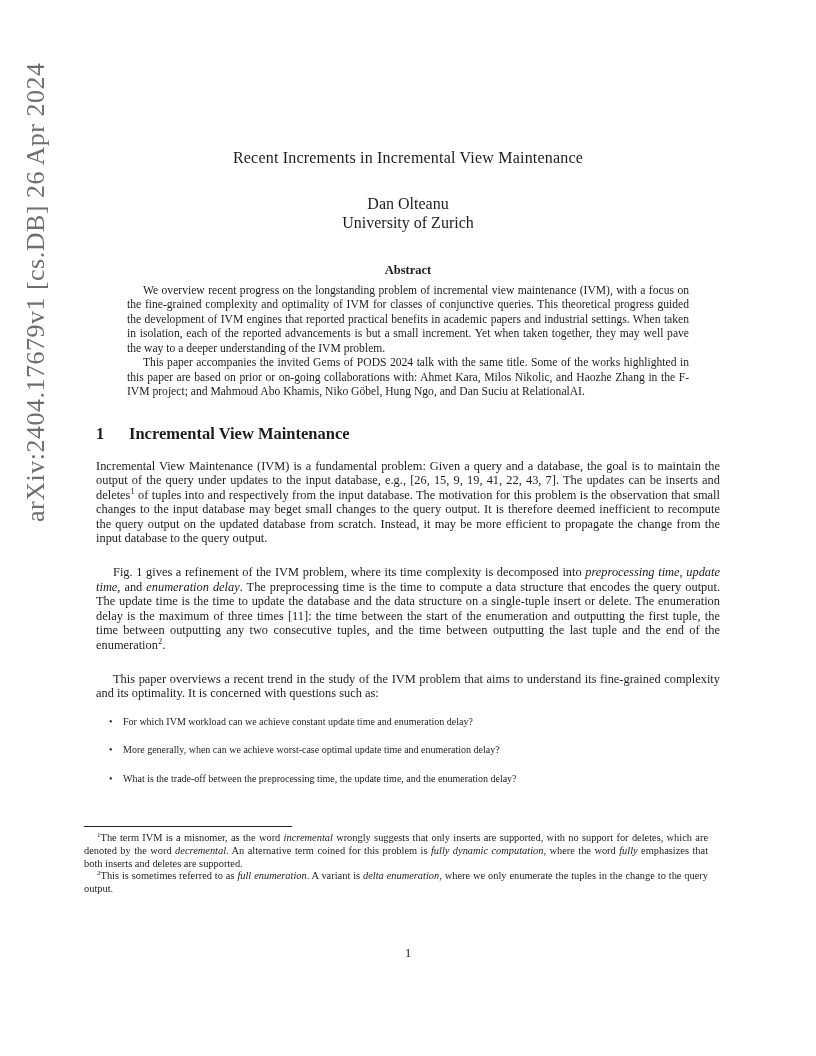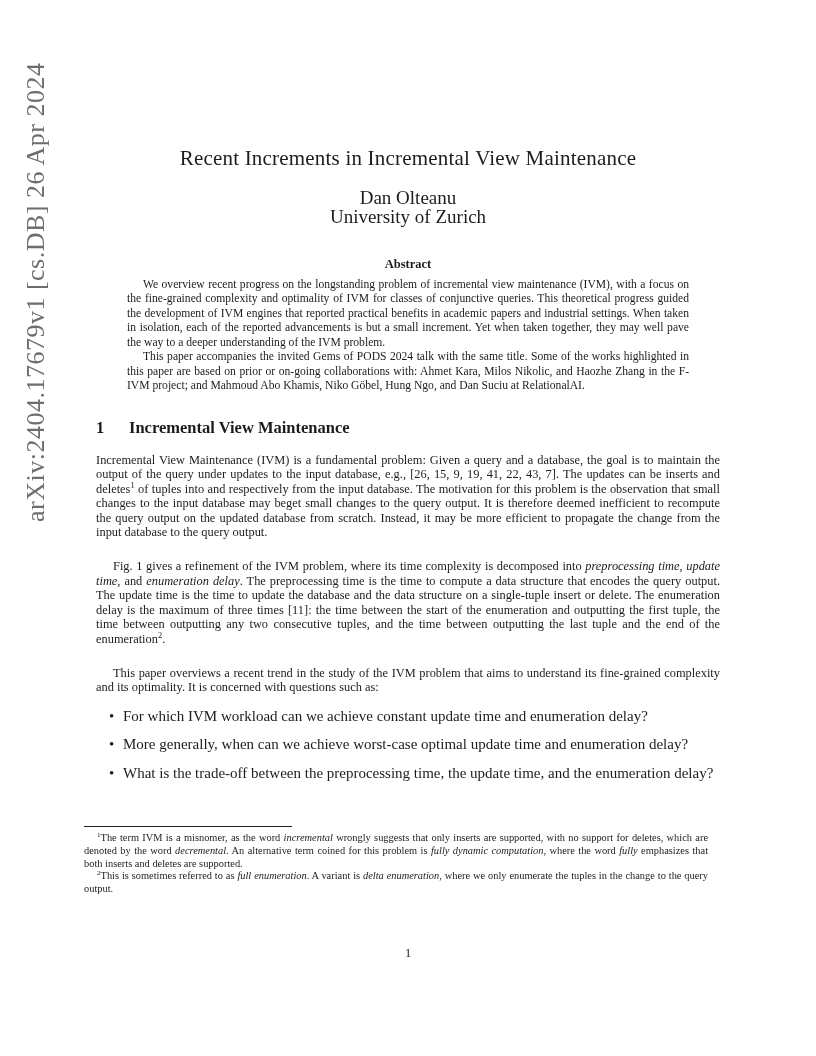--- a/index.html
+++ b/index.html
@@ -7,33 +7,33 @@
     position:relative;
     width:816px;height:1056px;
     background:var(--bg,#ffffff);
     color:var(--text,#1c1c1c);
     font-family:"Liberation Serif","DejaVu Serif",serif;
     overflow:hidden;
   }
   .content{position:absolute;left:96px;top:0;width:624px;}
   .paper-title{
     margin:146px 0 0;
-    font-size:21px;font-weight:400;line-height:24px;
+    font-size:16px;font-weight:400;line-height:24px;
     text-align:center;letter-spacing:.2px;
   }
-  .author-block{margin-top:18px;text-align:center;font-size:19px;line-height:19px;}
+  .author-block{margin-top:24px;text-align:center;font-size:16px;line-height:19px;}
   .abstract{margin:31px 31px 0;font-size:11.6px;line-height:14.5px;text-align:justify;}
   .abstract-label{text-align:center;font-weight:700;font-size:12.5px;margin:0 0 6px;}
   .abstract p{margin:0;text-indent:16px;}
   .section-heading{margin:24px 0 0;font-size:16.5px;line-height:20px;font-weight:700;}
   .sec-num{display:inline-block;width:33px;}
   .body-p{margin:19px 0 0;font-size:12.4px;line-height:14.6px;text-align:justify;text-indent:17px;}
   .body-p.first{margin-top:15px;text-indent:0;}
   .bullets{margin:12px 0 0;padding:0 0 0 27px;list-style:none;}
-  .bullets li{position:relative;font-size:15px;line-height:14.6px;margin-top:14px;}
+  .bullets li{position:relative;font-size:10px;line-height:14.6px;margin-top:14px;}
   .bullets li::before{content:"\2022";position:absolute;left:-14px;}
   .footnotes{
     position:absolute;left:84px;top:826px;width:624px;
     font-size:10.4px;line-height:12.8px;text-align:justify;
   }
   .footnote-rule{width:208px;height:0;border-top:1px solid #222;margin-bottom:5px;}
   .footnote{margin:0;text-indent:13px;}
   sup{font-size:68%;line-height:0;}
   em{font-style:italic;}
   .page-number{position:absolute;left:0;right:0;top:946px;text-align:center;font-size:12.4px;}

